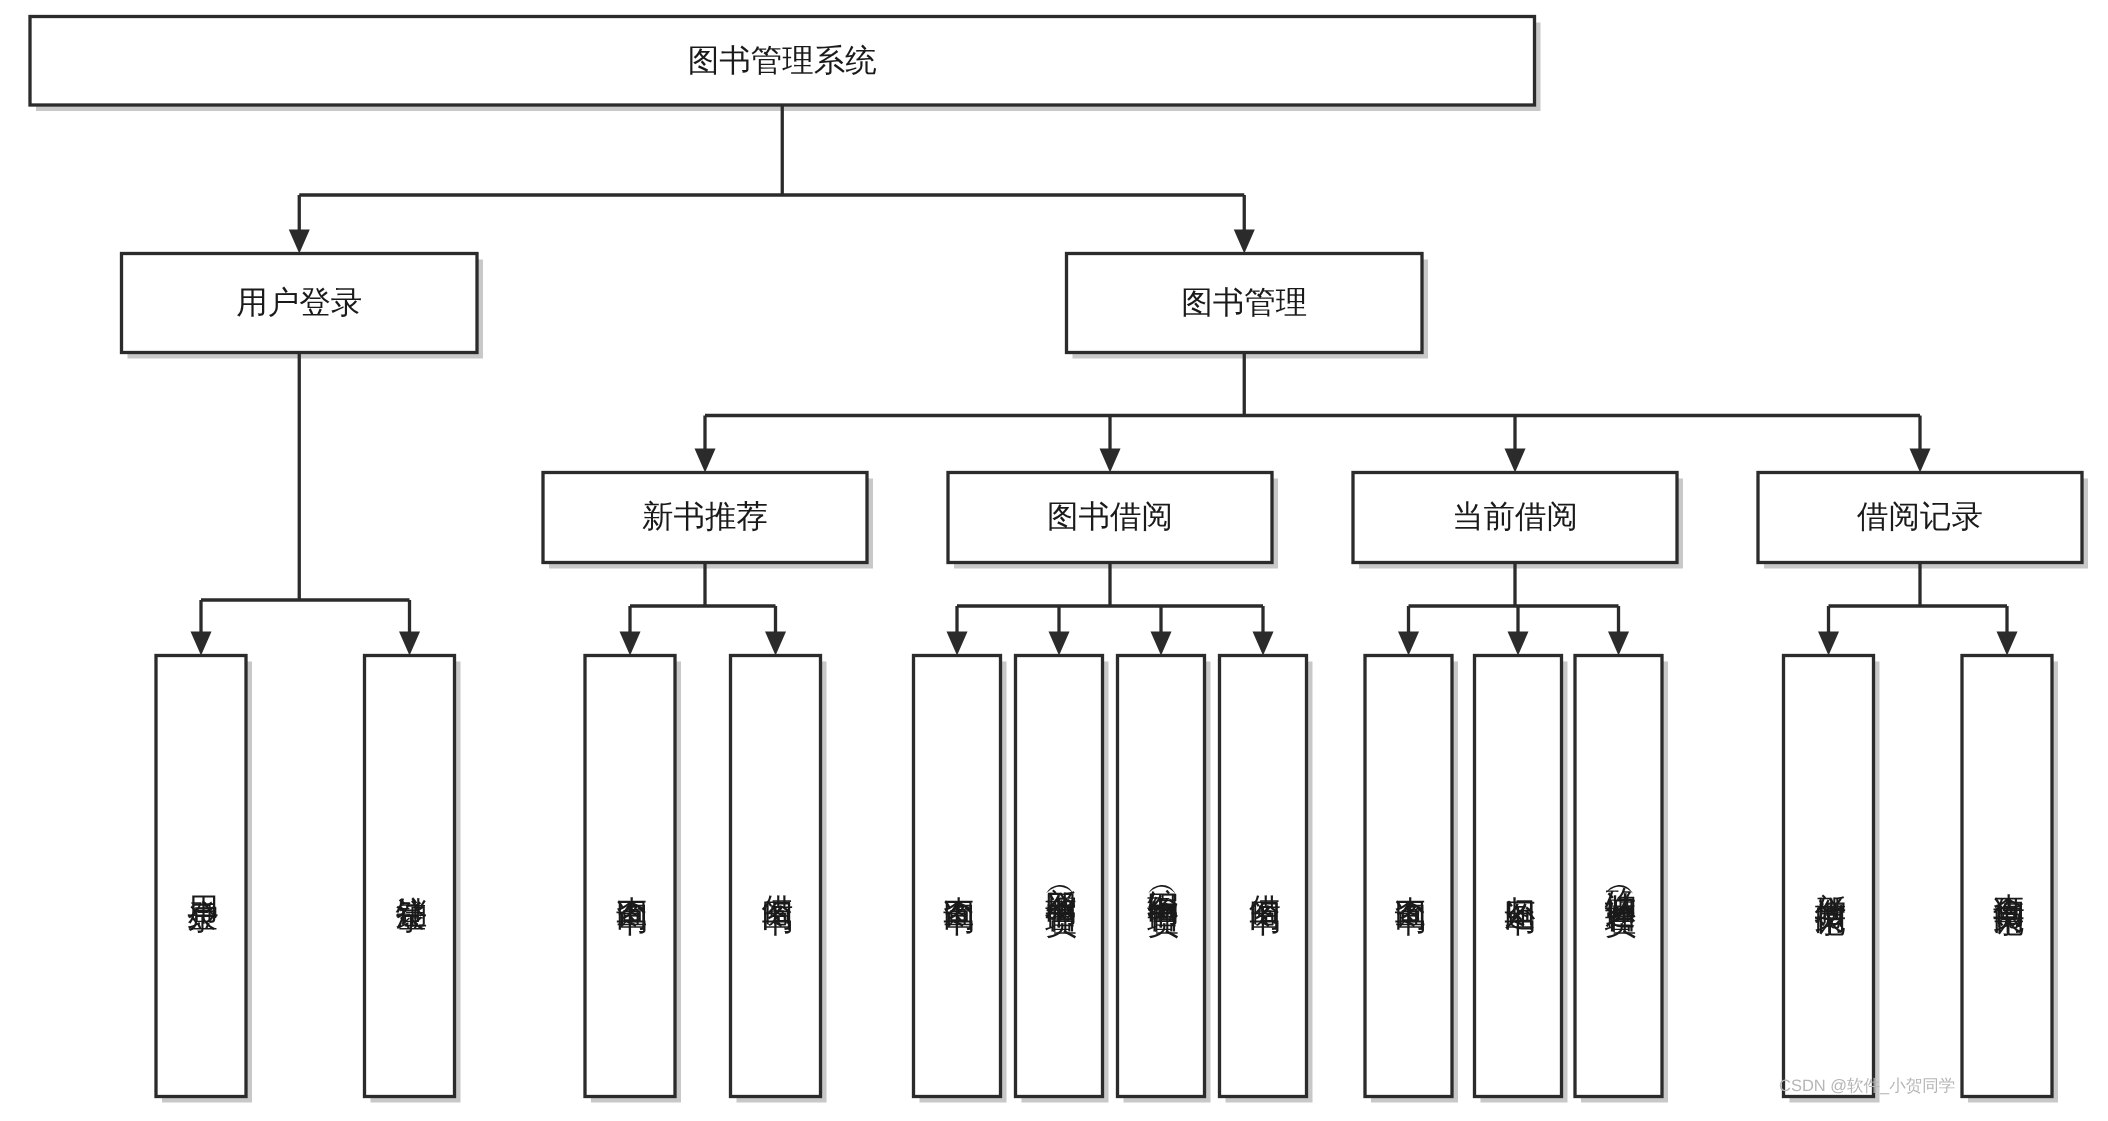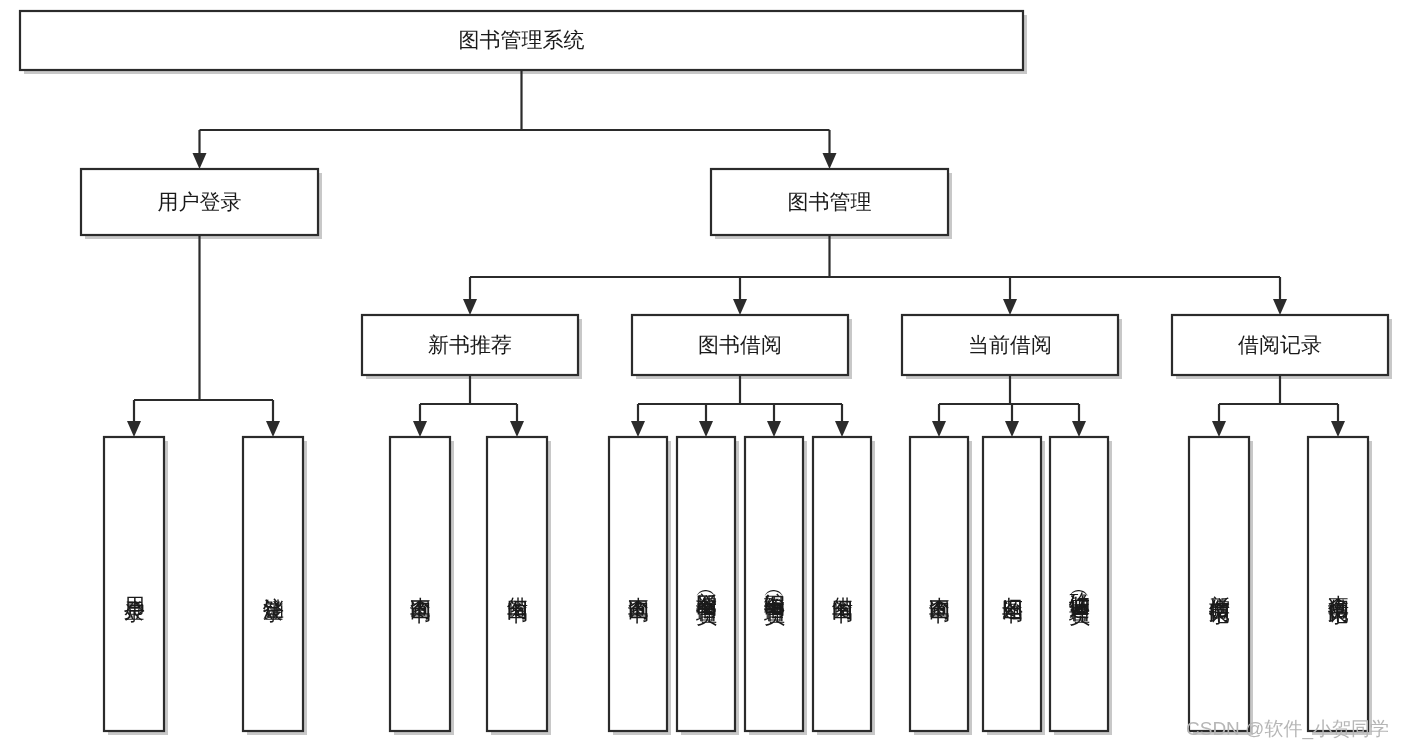--- a/index.html
+++ b/index.html
@@ -67,21 +67,21 @@
     white-space: nowrap;
     pointer-events: none;
   }
   .leaf-hit {
     position: absolute;
     background: transparent;
   }
   .watermark {
     position: absolute;
     font-family: "Liberation Sans", "DejaVu Sans", sans-serif;
-    font-size: 19px;
+    font-size: 11px;
     color: #b6b6b6;
     white-space: nowrap;
     left: 1186px;
     top: 716px;
   }
 </style>
 </head>
 <body>
 
 <div id="diagram-root">

